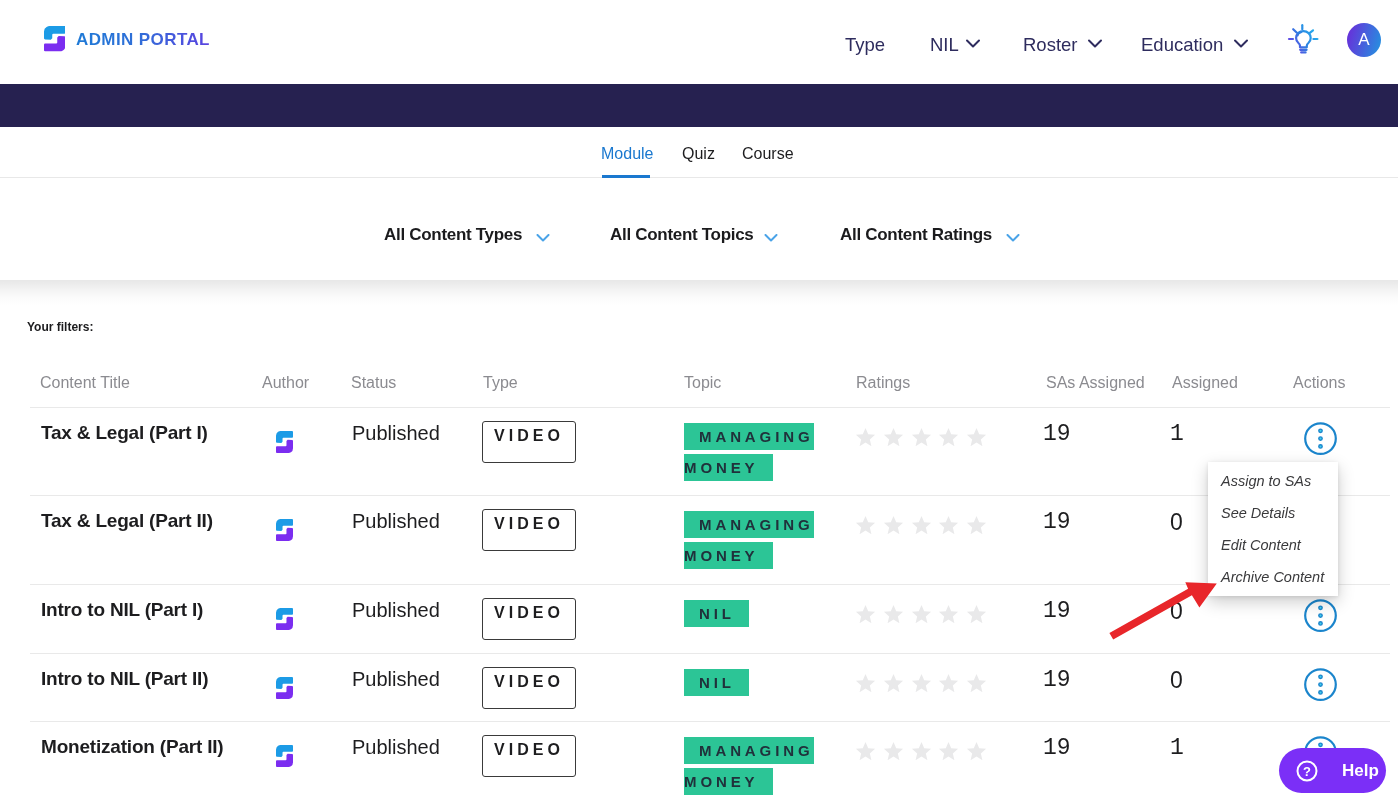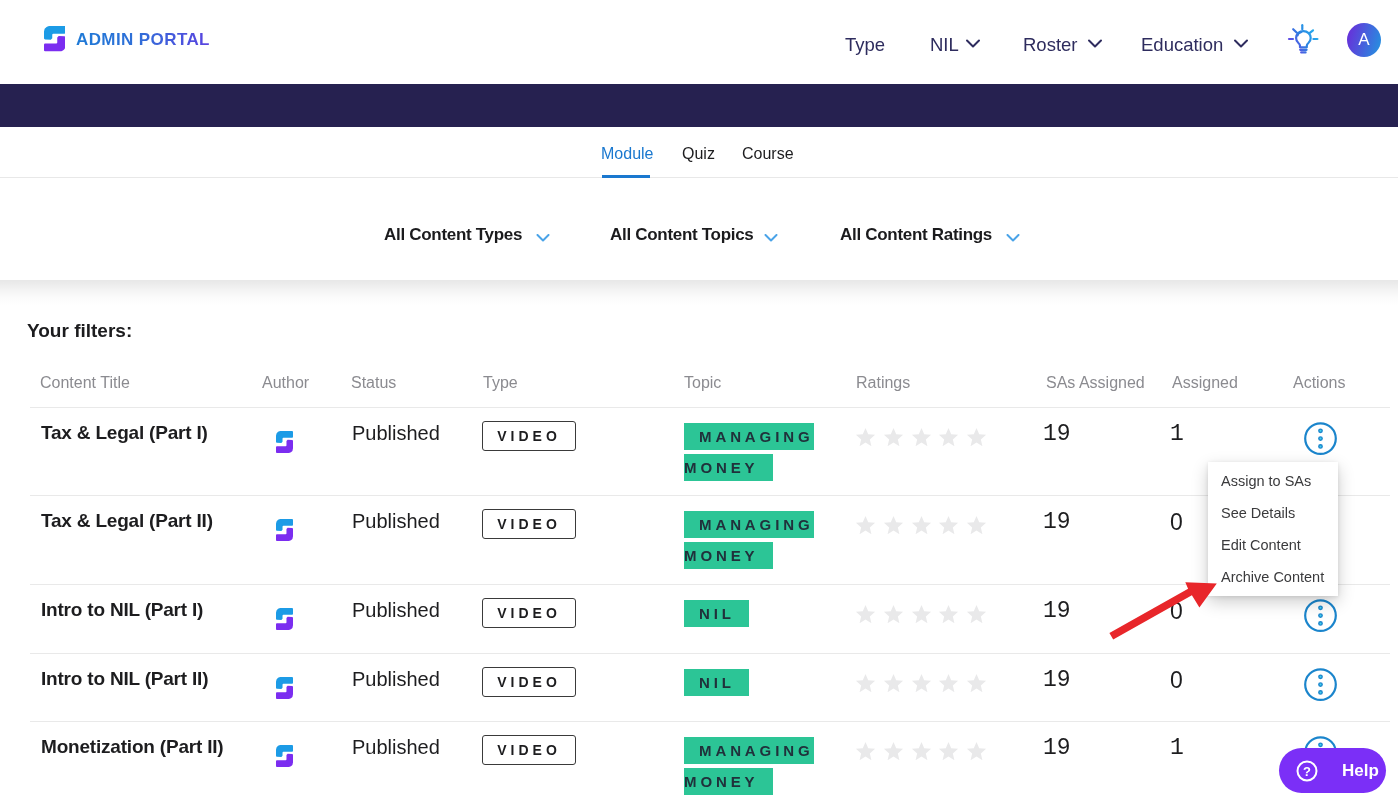--- a/index.html
+++ b/index.html
@@ -18,34 +18,34 @@
 .tabsec { position:absolute; left:0; top:127px; width:1398px; height:153px; background:#fff; }
 .shadowband { position:absolute; left:0; top:280px; width:1398px; height:26px;
   background:linear-gradient(180deg, rgba(0,0,0,0.095), rgba(0,0,0,0.048) 38%, rgba(0,0,0,0.015) 68%, rgba(0,0,0,0)); }
 .tab { position:absolute; top:2px; height:50px; line-height:50px; font-size:16px; color:#1d1d1f; }
 .tabline { position:absolute; top:50px; left:0; width:1398px; height:1px; background:#e8e8e8; }
 .tabind { position:absolute; top:48px; left:602px; width:48px; height:3px; background:#1a78cf; }
 .filter { position:absolute; top:225px; font-size:17px; font-weight:700; color:#1b1b1d;
   letter-spacing:-0.3px; line-height:19px; }
 .fchev { position:absolute; top:234px; }
 
-.yourfilters { position:absolute; left:27px; top:320px; font-size:19px; font-weight:bold; color:#1c1c1e; }
+.yourfilters { position:absolute; left:27px; top:320px; font-size:12px; font-weight:bold; color:#1c1c1e; }
 .th { position:absolute; top:374px; font-size:16px; color:#8b8b90; }
 .rowline { position:absolute; left:30px; width:1360px; height:1px; background:#e9e9e9; }
 .title { position:absolute; font-size:19px; color:#1d1d1f; letter-spacing:-0.2px; line-height:22px;font-weight:bold; }
 .pub { position:absolute; font-size:20px; color:#1d1d1f; line-height:22px; }
-.vid { position:absolute; width:94px; height:30px; border:1px solid #3a3a3a; border-radius:3px;
-  line-height:28px; text-align:center; font-size:14px; font-weight:bold; letter-spacing:4px; color:#1d1d1f; }
+.vid { position:absolute; width:94px; height:42px; border:1px solid #3a3a3a; border-radius:3px;
+  line-height:28px; text-align:center; font-size:16px; font-weight:bold; letter-spacing:4px; color:#1d1d1f; }
 .topicwrap { position:absolute; width:145px; line-height:31.7px; }
 .topic { background:#2cc596; color:#20313b; font-size:15px; font-weight:bold; letter-spacing:3.9px;
   padding:5px 14px 5px 15px; }
 .num { position:absolute; font-size:23px; color:#1d1d1f; line-height:22px; font-family:"Liberation Mono",monospace; }
 
 .menu { position:absolute; left:1208px; top:462px; width:130px; height:134px; background:#fff;
-  box-shadow:0 6px 16px rgba(0,0,0,0.2), 0 1px 4px rgba(0,0,0,0.1); z-index:5; padding-top:3px; }
+  box-shadow:0 6px 16px rgba(0,0,0,0.2), 0 1px 4px rgba(0,0,0,0.1); z-index:5; padding-top:3px;font-style:italic; }
 .menu div { height:32px; line-height:32px; padding-left:13px; font-size:14.5px; color:#3a3a3c; white-space:nowrap; }
 
 .help { position:absolute; left:1279px; top:748px; width:107px; height:45px; border-radius:23px;
   background:#7b2ff7; color:#fff; display:flex; align-items:center; z-index:6;
   font-size:17px; font-weight:bold; }
 </style>
 </head>
 <body>
 
 <svg class="abs" style="left:43.5px;top:26.4px" width="21.5" height="25.3" viewBox="0 0 21.5 25.3">

